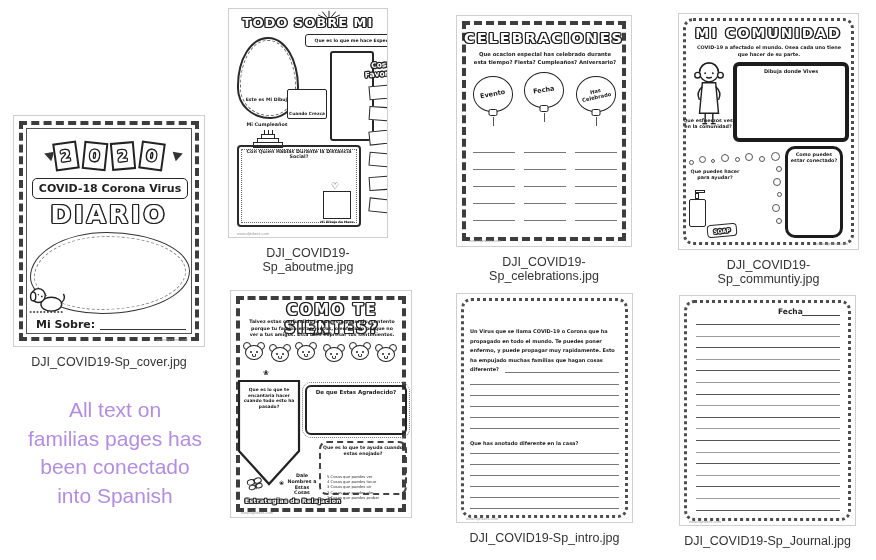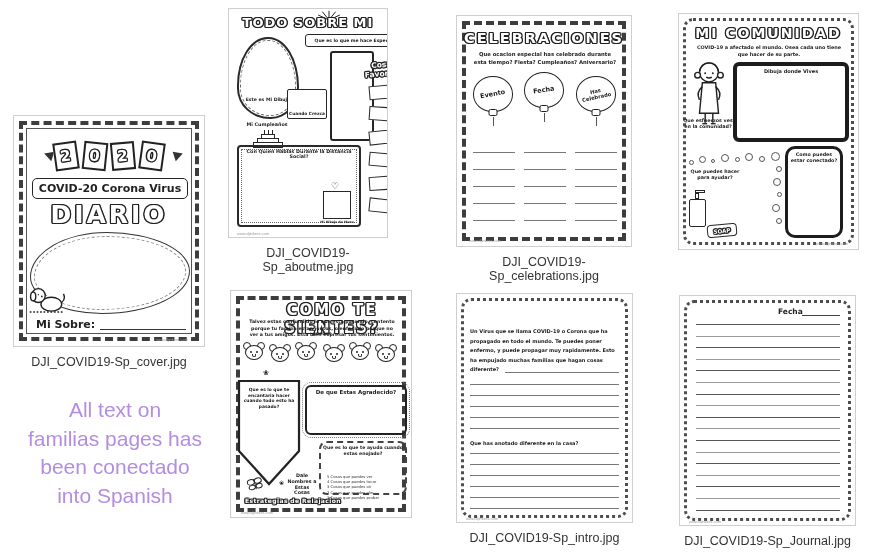--- a/index.html
+++ b/index.html
@@ -70,21 +70,21 @@
       </div>
 
       <div class="abs ctr" style="left:0; right:0; top:26px;">
         <span class="yearblock outline" style="transform:rotate(-8deg);">2</span>
         <span class="yearblock outline" style="transform:rotate(6deg);">0</span>
         <span class="yearblock outline" style="transform:rotate(-5deg);">2</span>
         <span class="yearblock outline" style="transform:rotate(8deg);">0</span>
       </div>
 
       <div class="box" style="left:18px; top:62px; width:156px; height:21px; border-radius:5px;"></div>
-      <div class="t b ctr" style="left:18px; top:66px; width:156px; font-size:11px;">COVID-20 Corona Virus</div>
+      <div class="t b ctr" style="left:18px; top:66px; width:156px; font-size:11px;">COVID-18 Corona Virus</div>
 
       <div class="t outline ctr caps" style="left:0; right:0; top:84px; font-size:25px; letter-spacing:3px;">DIARIO</div>
 
       <div class="abs" style="left:16px; top:116px; width:160px; height:82px; border:1.6px solid #333;
                   border-radius:48% 52% 55% 45% / 55% 48% 52% 45%; outline:1px dashed #888; outline-offset:-5px;"></div>
 
       <div class="abs" style="left:14px; top:168px;">
         <svg width="38" height="30" viewBox="0 0 44 34" fill="none" stroke="#222" stroke-width="1.6">
           <ellipse cx="27" cy="23" rx="12" ry="8" fill="#fff"></ellipse>
           <circle cx="12" cy="13" r="8" fill="#fff"></circle>
@@ -266,20 +266,21 @@
       </div>
       <div class="box" style="left:28px; top:210px; width:30px; height:13px; border-radius:4px; transform:rotate(-5deg); display:flex; align-items:center; justify-content:center;">
         <span class="t outline" style="position:static; font-size:5.5px; letter-spacing:0;">SOAP</span>
       </div>
 
       <div class="abs" style="left:106px; top:132px; width:58px; height:92px; border:3px solid #1c1c1c; border-radius:10px;"></div>
       <div class="t b ctr" style="left:110px; top:138px; width:50px; font-size:4.8px; line-height:6px;">Como puedes estar conectado?</div>
 
       <div class="wm" style="right:10px; top:227px;">www.djinkers.com</div>
     </div>
+    <figcaption>DJI_COVID19-Sp_communtiy.jpg</figcaption>
   </figure>
 
   <figure style="left:230px; top:290px; width:182px;">
     <div class="page" style="height:228px;">
       <div class="chainb"></div>
 
       <div class="t outline ctr caps" style="left:0; right:0; top:10px; font-size:15px; letter-spacing:2px;margin-left:22px;">Como te Sientes?</div>
       <div class="t b ctr" style="left:10px; top:28px; width:162px; font-size:4.7px;">Talvez estas confundido lo que esta pasando, contento</div>
       <div class="t b ctr" style="left:10px; top:34.5px; width:162px; font-size:4.7px;">porque tu familia estan juntos, o enfadado porque no puedes</div>
       <div class="t b ctr" style="left:10px; top:41px; width:162px; font-size:4.7px;">ver a tus amigos. Esta bien expresar tus sentimientos.</div>

